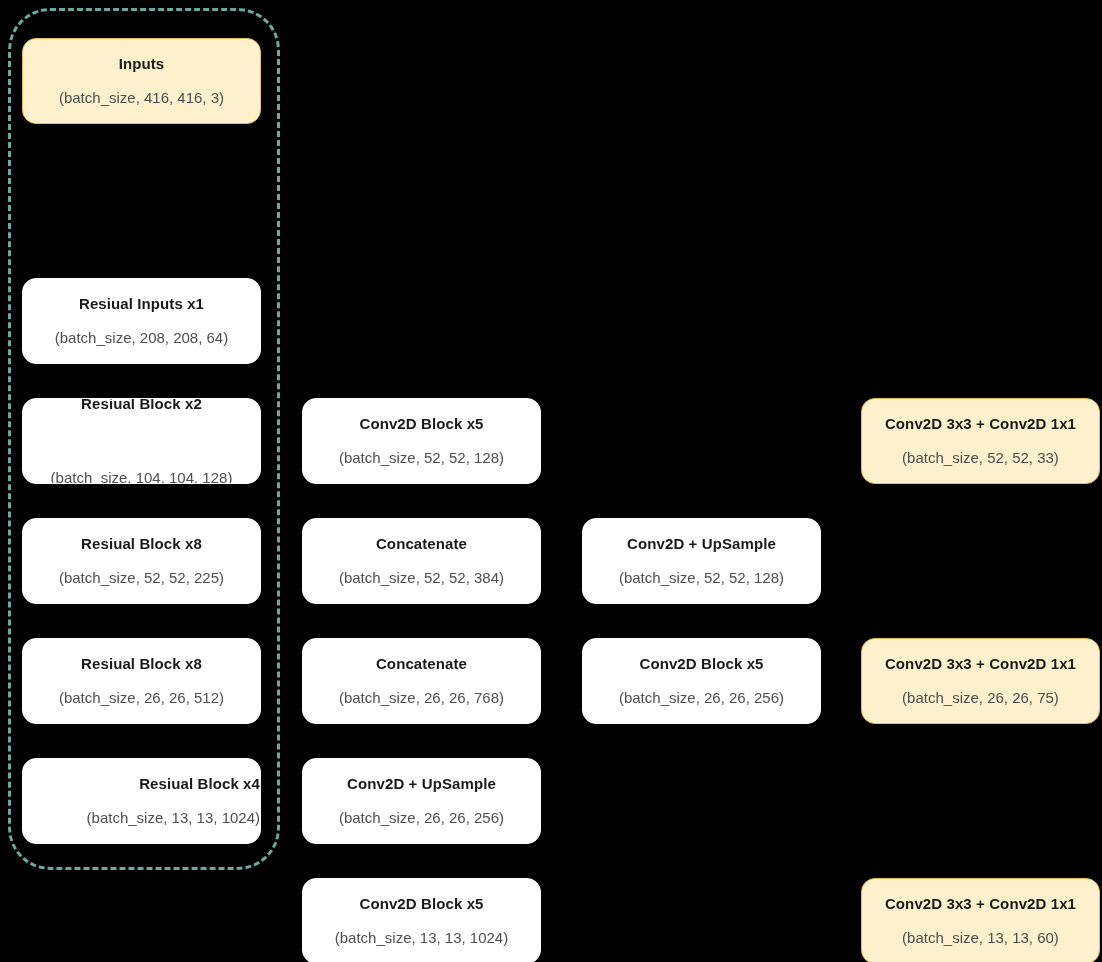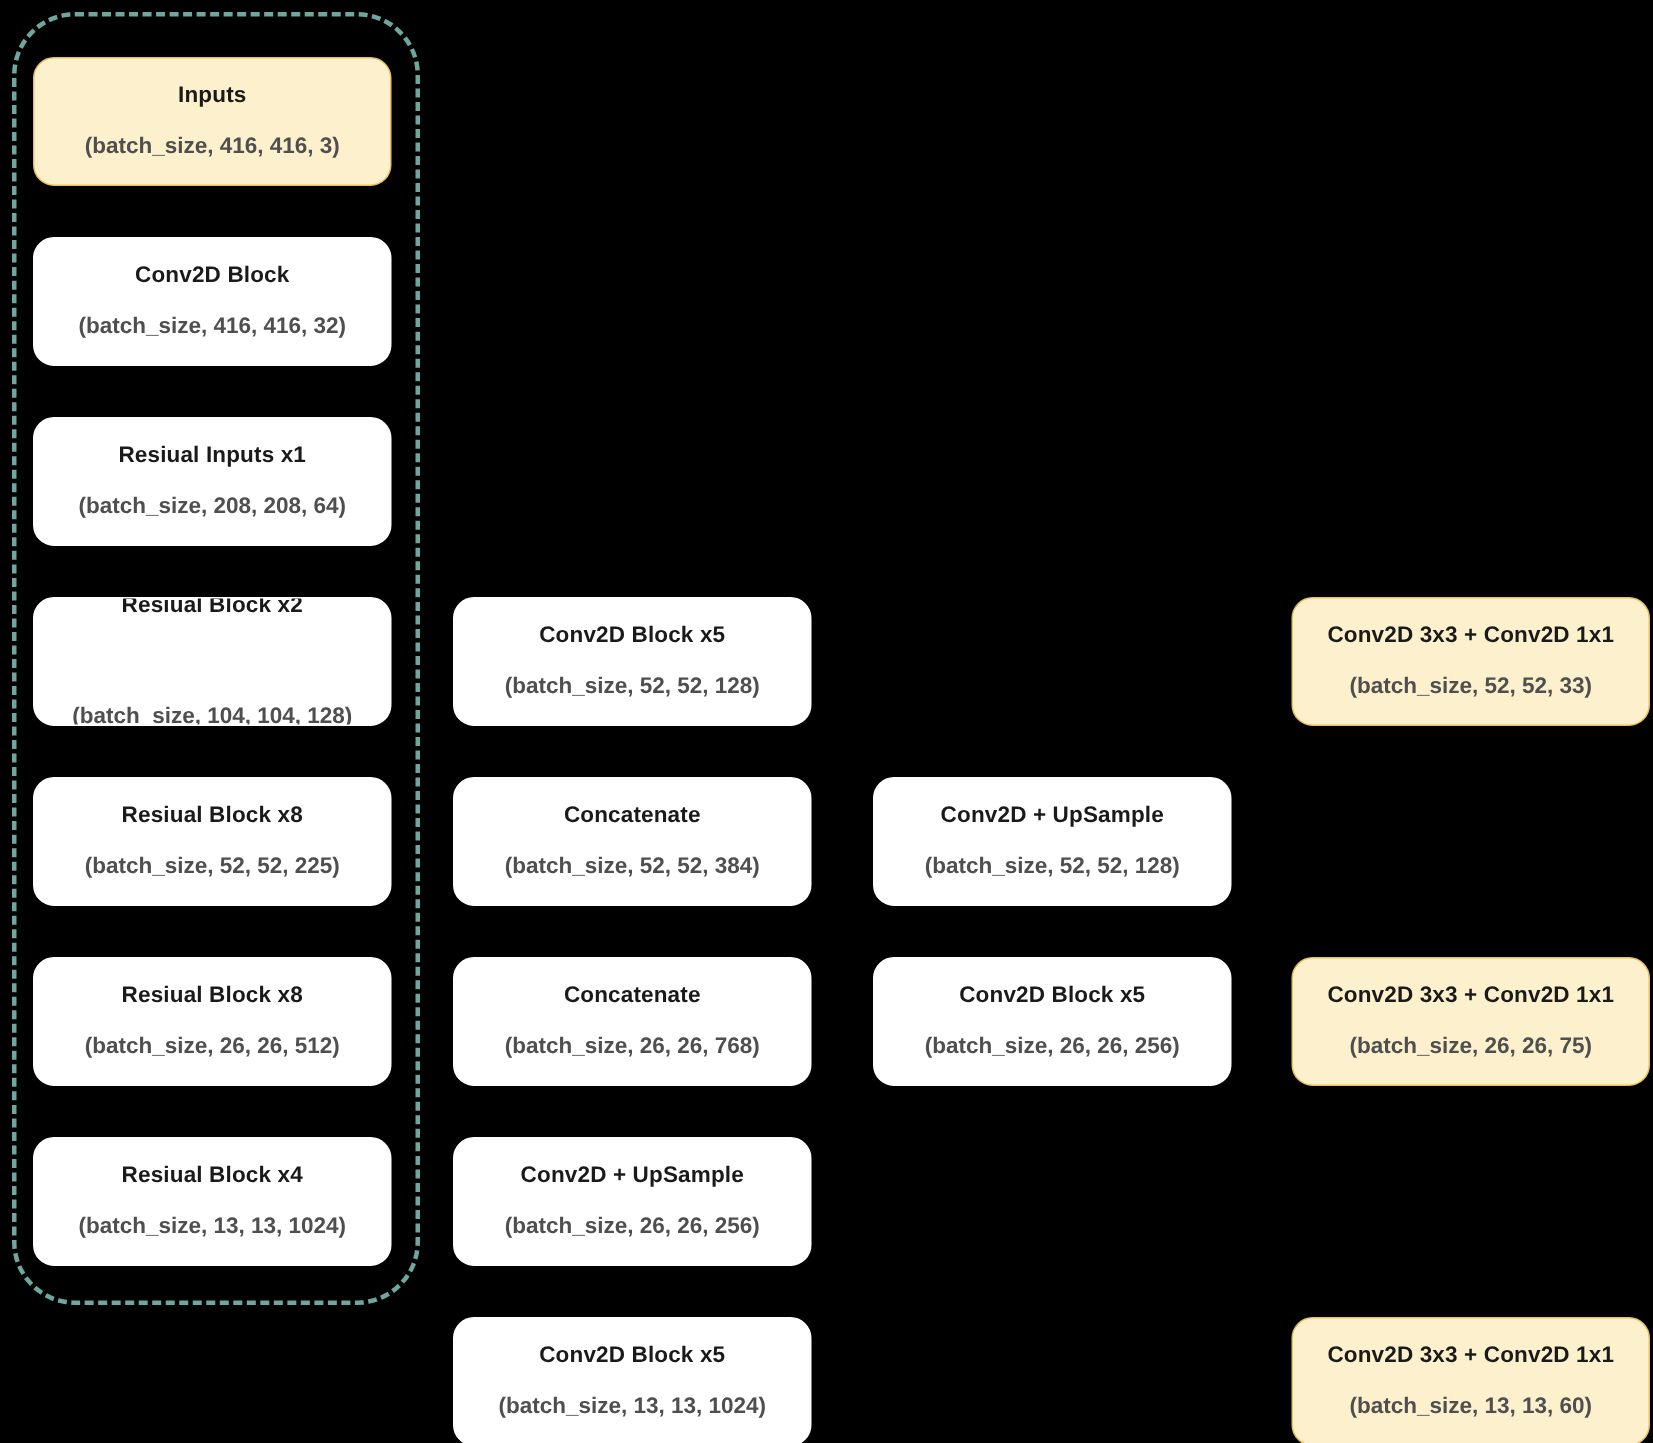--- a/index.html
+++ b/index.html
@@ -54,57 +54,53 @@
   }
   .node-title {
     font-size: 15px;
     font-weight: bold;
     color: #1a1a1a;
     letter-spacing: 0.1px;
     white-space: nowrap;
   }
   .node-shape {
     font-size: 15px;
-    font-weight: bold;
+    font-weight: normal;
     color: #4f4f4f;
     white-space: nowrap;
     margin-top: 14px;
   }
 </style>
 </head>
 <body>
 
 <div id="canvas">
   <div class="backbone-group" style="left: 8px; top: 8px; width: 272px; height: 862px; border-color: rgb(110, 167, 159);"></div>
 
 <div class="node yellow" style="left: 22px; top: 38px; width: 239px; height: 86px;">
       <div class="node-title">Inputs</div>
       <div class="node-shape">(batch_size, 416, 416, 3)</div>
-    </div>
-    <div class="node white" style="left: 22px; top: 158px; width: 239px; height: 86px;">
-      <div class="node-title">Conv2D Block</div>
-      <div class="node-shape">(batch_size, 416, 416, 32)</div>
     </div>
     <div class="node white" style="left: 22px; top: 278px; width: 239px; height: 86px;">
       <div class="node-title">Resiual Inputs x1</div>
       <div class="node-shape">(batch_size, 208, 208, 64)</div>
     </div>
     <div class="node white" style="left: 22px; top: 398px; width: 239px; height: 86px; gap: 40px;">
       <div class="node-title">Resiual Block x2</div>
       <div class="node-shape">(batch_size, 104, 104, 128)</div>
     </div>
     <div class="node white" style="left: 22px; top: 518px; width: 239px; height: 86px;">
       <div class="node-title">Resiual Block x8</div>
       <div class="node-shape">(batch_size, 52, 52, 225)</div>
     </div>
     <div class="node white" style="left: 22px; top: 638px; width: 239px; height: 86px;">
       <div class="node-title">Resiual Block x8</div>
       <div class="node-shape">(batch_size, 26, 26, 512)</div>
     </div>
-    <div class="node white" style="left: 22px; top: 758px; width: 239px; height: 86px;">
+    <div class="node white" style="left: 22px; top: 758px; width: 239px; height: 86px; align-items: flex-end;">
       <div class="node-title">Resiual Block x4</div>
       <div class="node-shape">(batch_size, 13, 13, 1024)</div>
     </div>
     <div class="node white" style="left: 302px; top: 398px; width: 239px; height: 86px;">
       <div class="node-title">Conv2D Block x5</div>
       <div class="node-shape">(batch_size, 52, 52, 128)</div>
     </div>
     <div class="node white" style="left: 302px; top: 518px; width: 239px; height: 86px;">
       <div class="node-title">Concatenate</div>
       <div class="node-shape">(batch_size, 52, 52, 384)</div>

